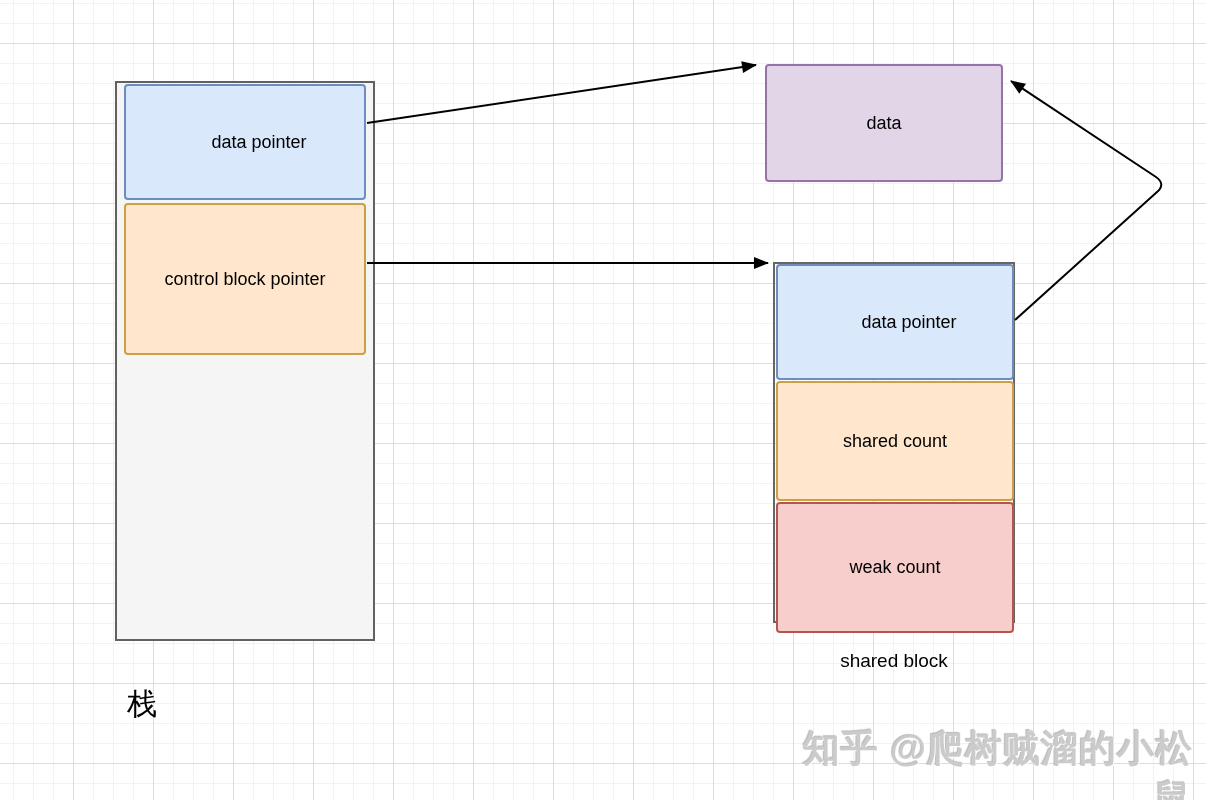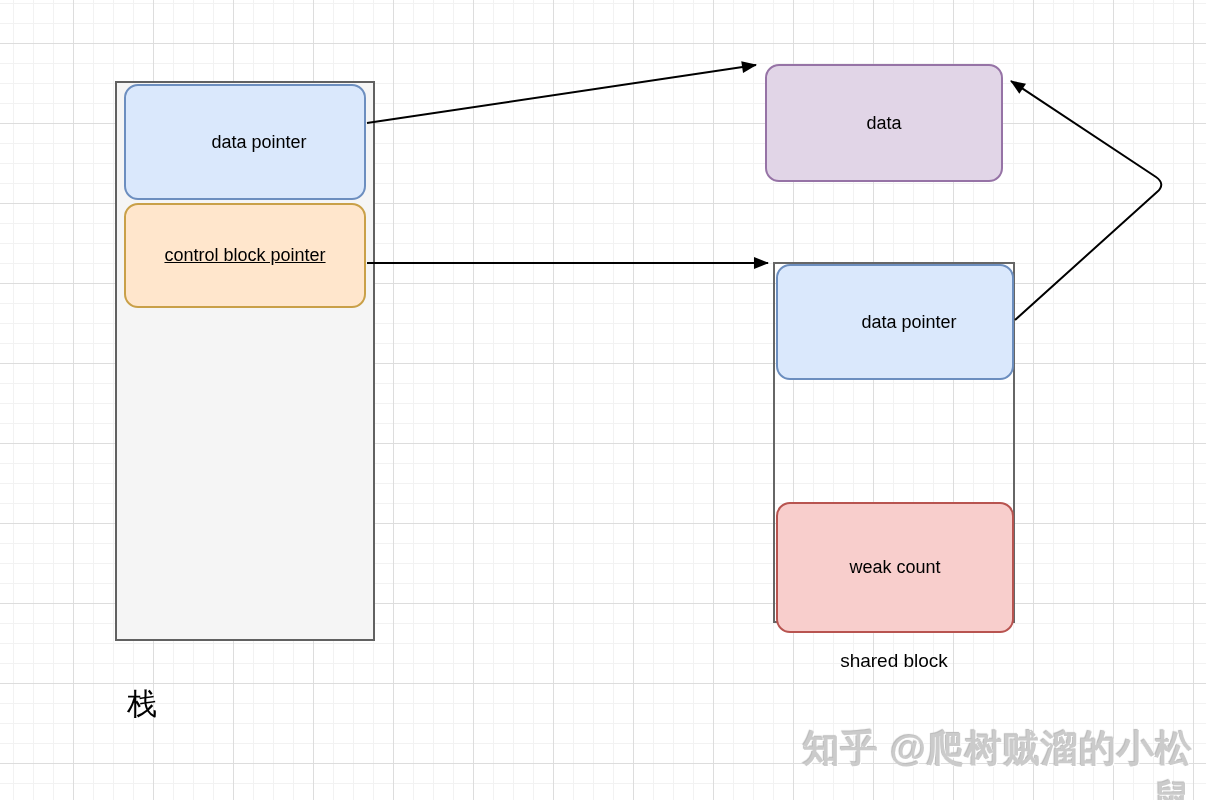--- a/index.html
+++ b/index.html
@@ -33,38 +33,38 @@
     position: absolute;
     display: flex;
     align-items: center;
     justify-content: center;
     text-align: center;
     font-size: 18px;
     color: #000;
     z-index: 2;
   }
 
-  .rounded { border-radius: 14px; }
+  .rounded { border-radius: 4px; }
 
   .stack-container {
     position: absolute;
     left: 115px; top: 81px;
     width: 260px; height: 560px;
     background: #f5f5f5;
     border: 2px solid #616161;
     z-index: 1;
   }
 
   .cell-blue   { background: #dae8fc; border: 2px solid #6c8ebf; padding-left: 28px; }
   .cell-orange { background: #ffe6cc; border: 2px solid #c9a048; }
   .cell-red    { background: #f8cecc; border: 2px solid #b85450; }
   .cell-purple { background: #e1d5e7; border: 2px solid #9673a6; }
 
   #stack-cell-data-pointer   { left: 124px; top: 84px;  width: 242px; height: 116px; }
-  #stack-cell-cb-pointer     { left: 124px; top: 203px; width: 242px; height: 105px; text-decoration: underline; }
+  #stack-cell-cb-pointer     { left: 124px; top: 203px; width: 242px; height: 152px; }
 
   #data-box                  { left: 765px; top: 64px;  width: 238px; height: 118px; }
 
   .control-block-group {
     position: absolute;
     left: 773px; top: 262px;
     width: 242px; height: 361px;
     border: 2px solid #666666;
     z-index: 1;
   }
@@ -130,20 +130,23 @@
   <div class="node rounded cell-purple" id="data-box">
     <span>data</span>
   </div>
 
   <div class="control-block-group"></div>
 
   <div class="node rounded cell-blue" id="cb-cell-data-pointer">
     <span>data pointer</span>
   </div>
 
+  <div class="node rounded cell-orange" id="cb-cell-shared-count">
+    <span>shared count</span>
+  </div>
 
   <div class="node rounded cell-red" id="cb-cell-weak-count">
     <span>weak count</span>
   </div>
 
   <div class="label" id="stack-label">栈</div>
 
   <div class="label" id="control-block-label">shared block</div>
 
   <div class="watermark">知乎 @爬树贼溜的小松鼠</div>

